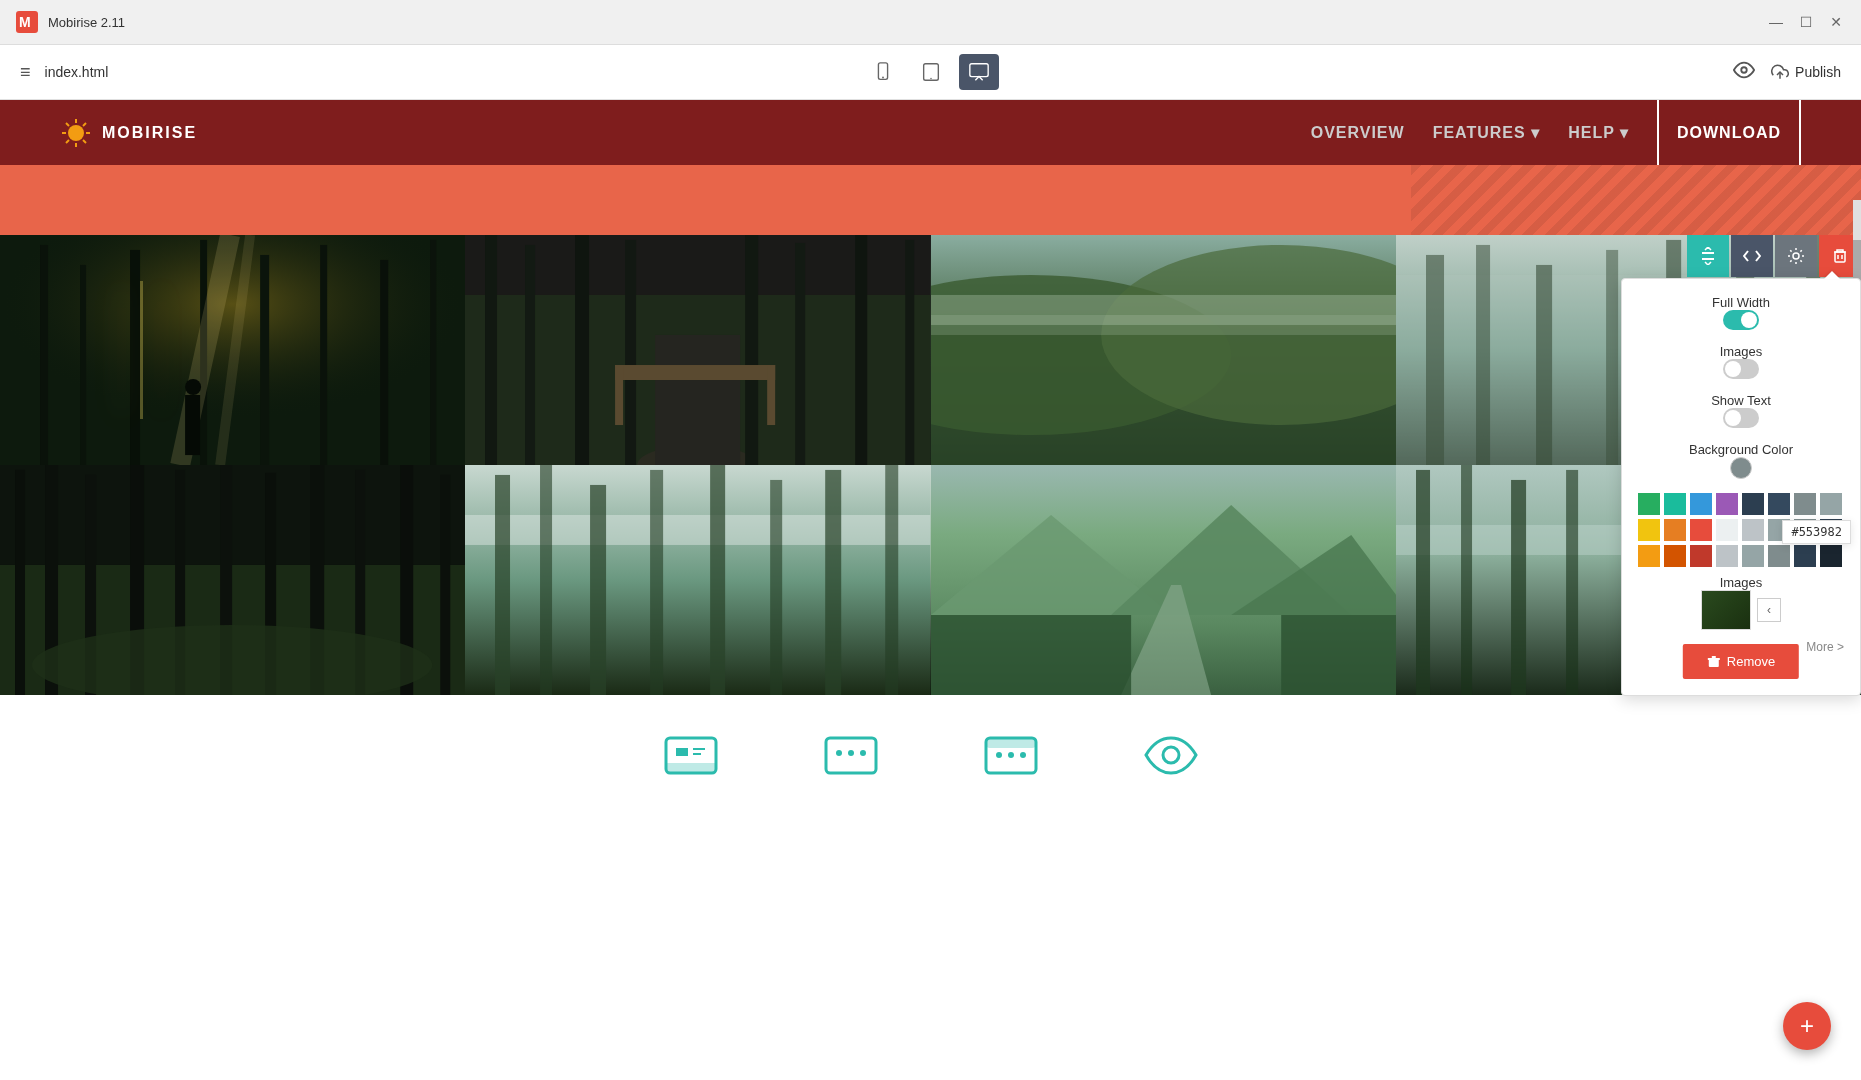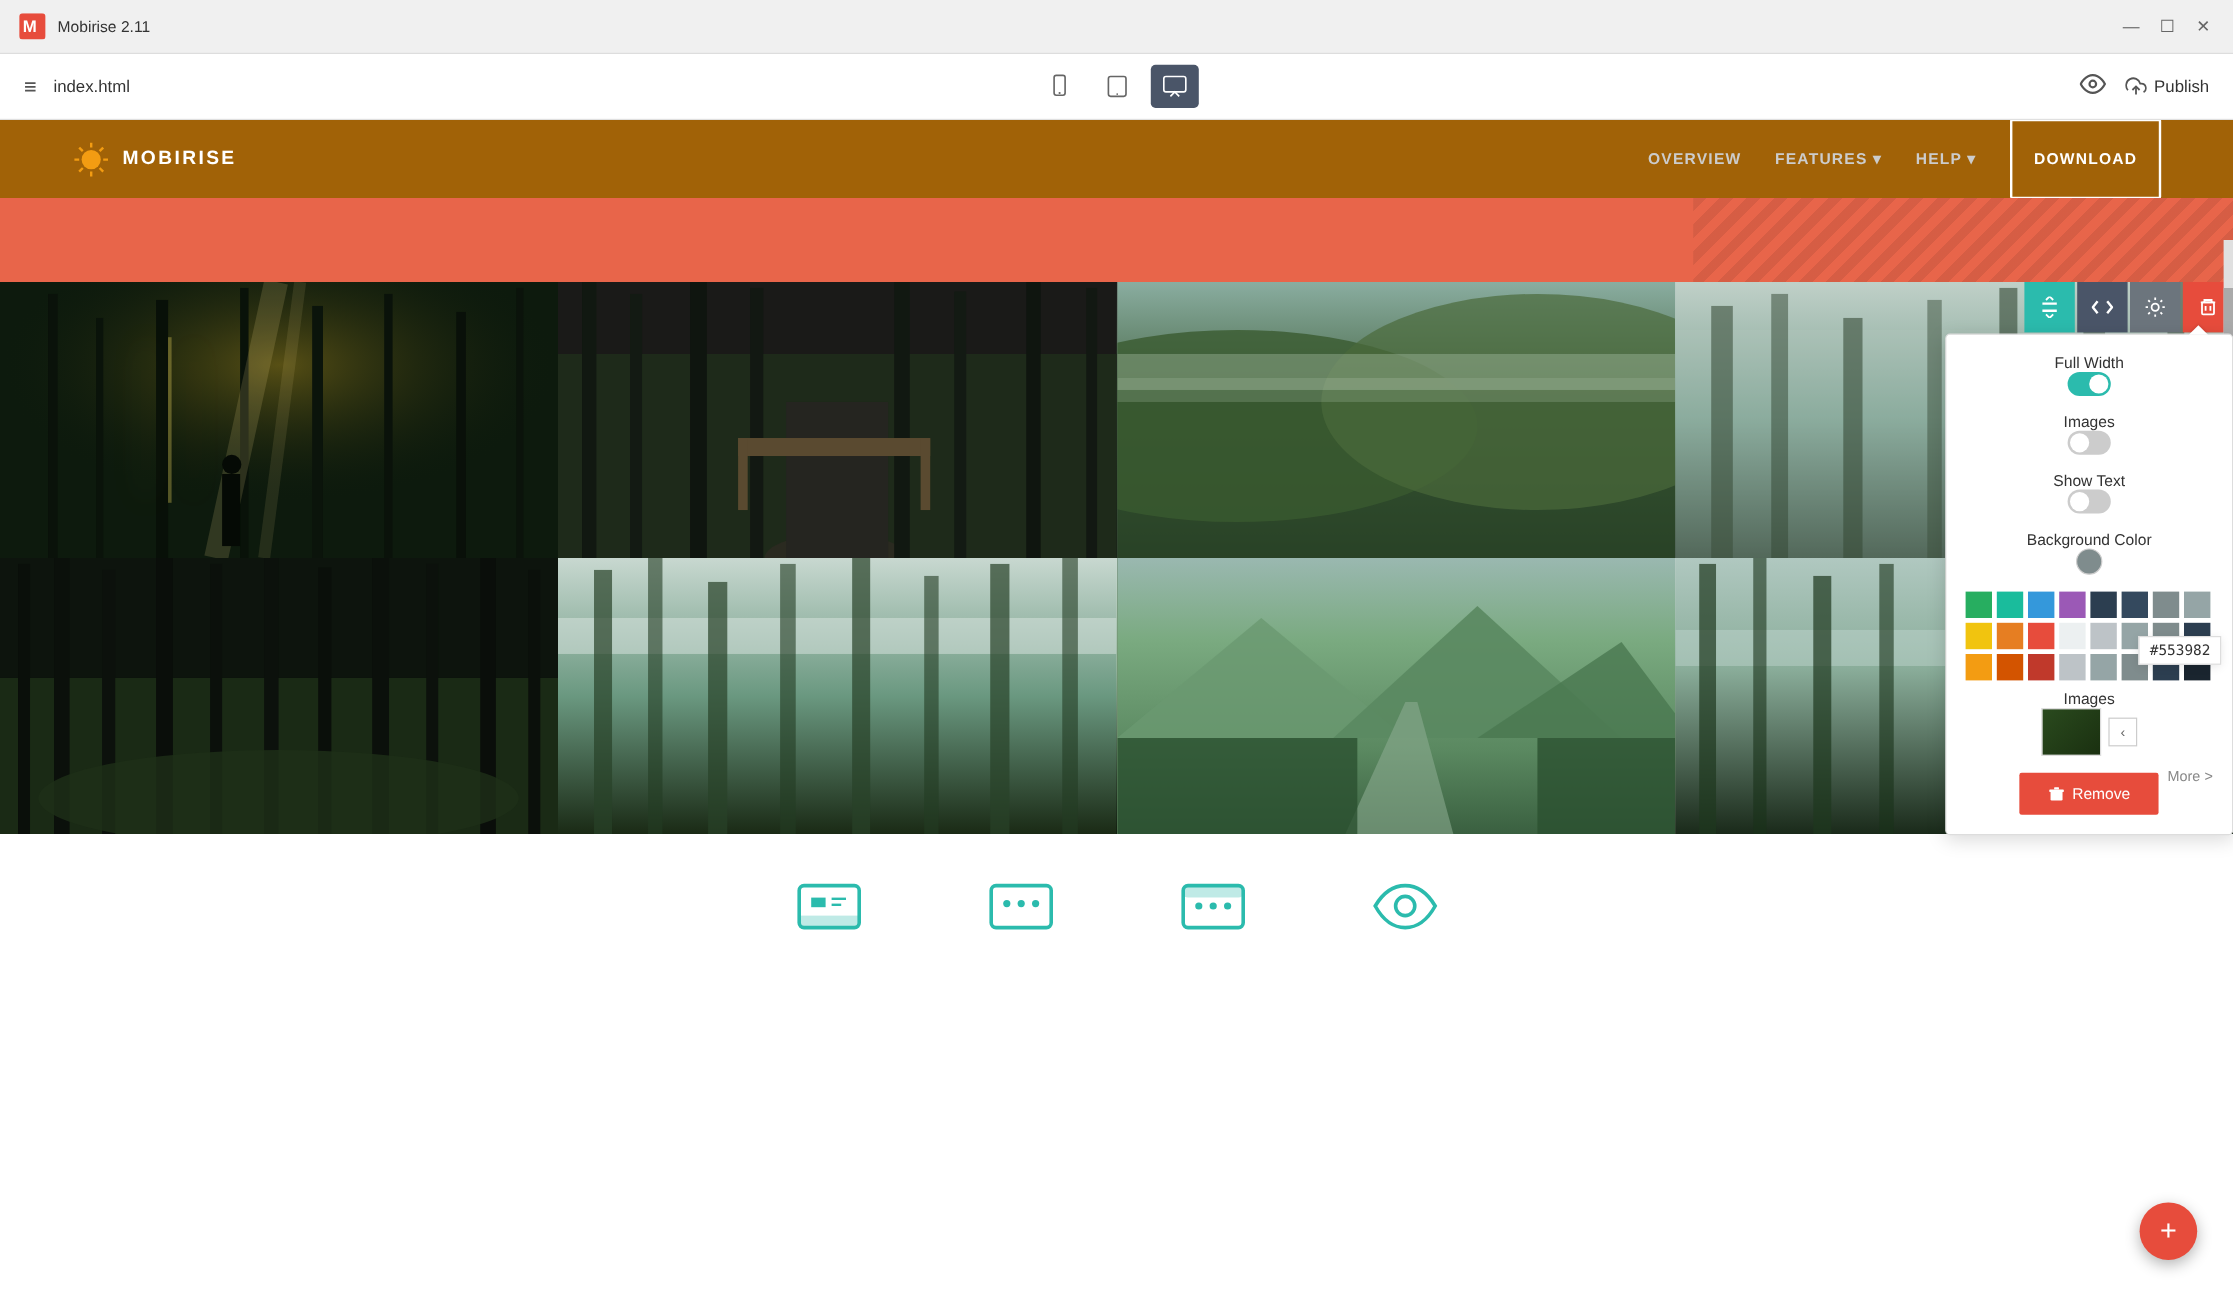--- a/index.html
+++ b/index.html
@@ -118,21 +118,21 @@
     
     .website-content {
       position: relative;
       width: 100%;
       height: calc(1080px - 100px);
       overflow: hidden;
     }
 
     
     .site-navbar {
-      background: #a16207;
+      background: #7f1d1d;
       height: 65px;
       display: flex;
       align-items: center;
       justify-content: space-between;
       padding: 0 60px;
     }
     .site-logo {
       display: flex;
       align-items: center;
       gap: 10px;
@@ -145,21 +145,21 @@
       width: 32px;
       height: 32px;
     }
     .site-nav-links {
       display: flex;
       align-items: center;
       gap: 28px;
     }
     .site-nav-link {
       color: #ccc;
-      font-size: 13px;
+      font-size: 16px;
       font-weight: 600;
       letter-spacing: 1px;
       text-transform: uppercase;
       cursor: pointer;
     }
     .site-nav-link.download-btn {
       border: 2px solid #fff;
       color: #fff;
       padding: 24px 18px;
       border-radius: 2px;
@@ -363,21 +363,20 @@
       background: #fff;
       border: 1px solid #ddd;
       padding: 4px 8px;
       font-size: 12px;
       color: #333;
       top: 420px;
       right: 10px;
       box-shadow: 0 2px 8px rgba(0,0,0,0.1);
       z-index: 300;
       font-family: monospace;
-      margin-top: 10px;
     }
 
     
     .more-link {
       text-align: right;
       font-size: 12px;
       color: #888;
       cursor: pointer;
       padding-top: 4px;
     }

